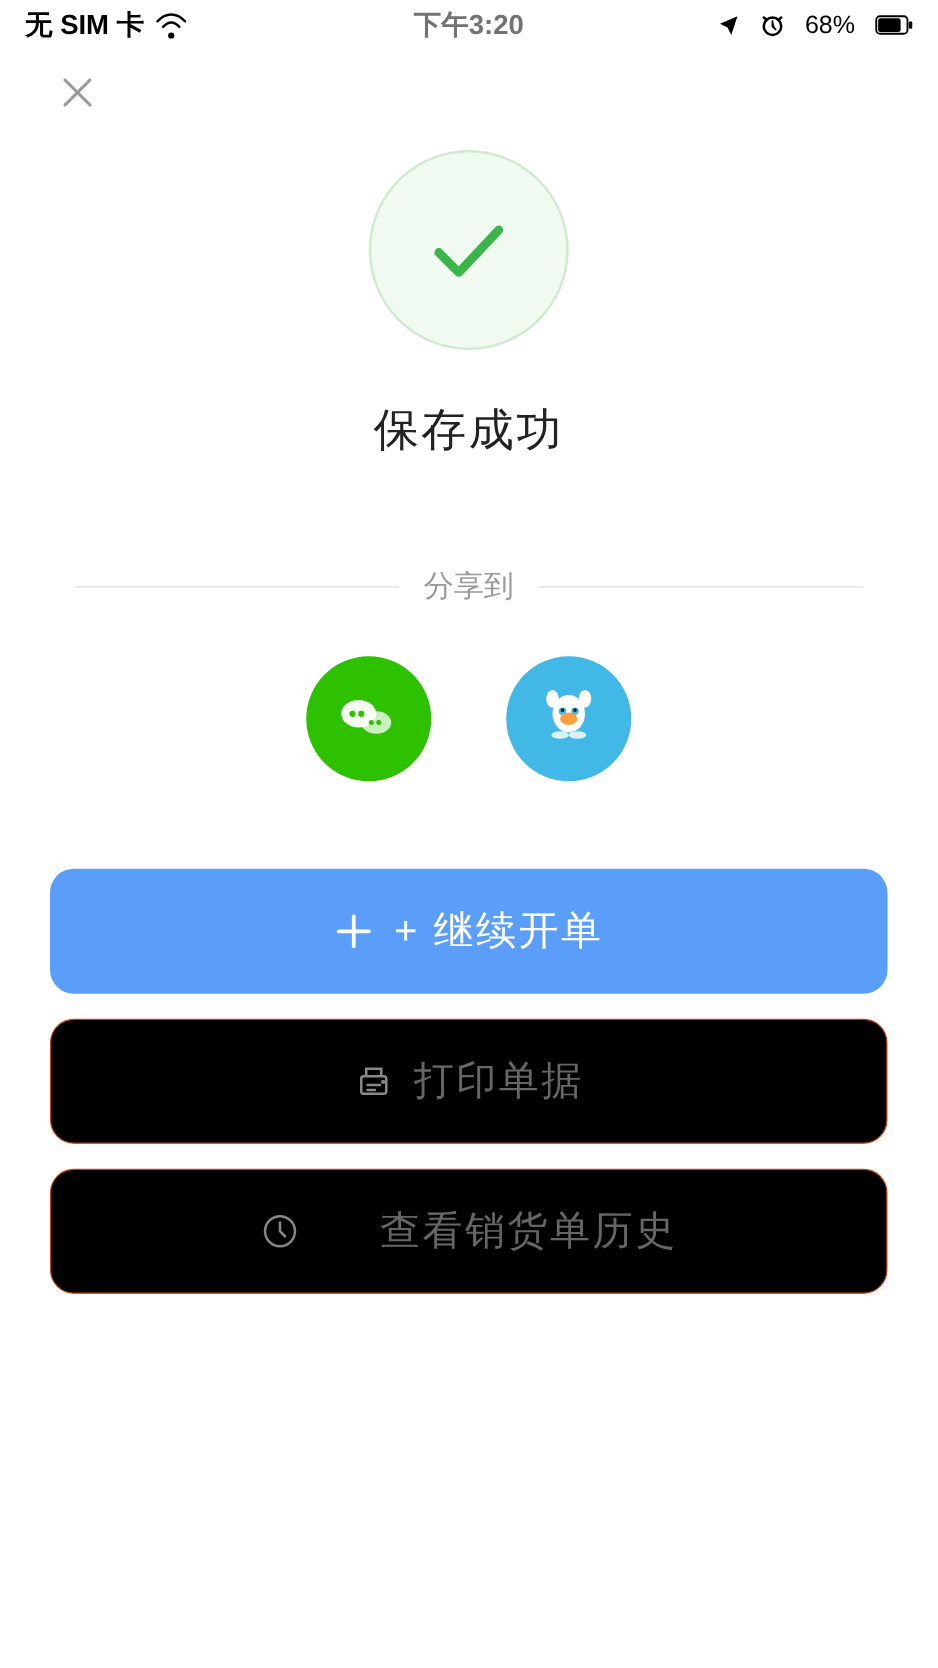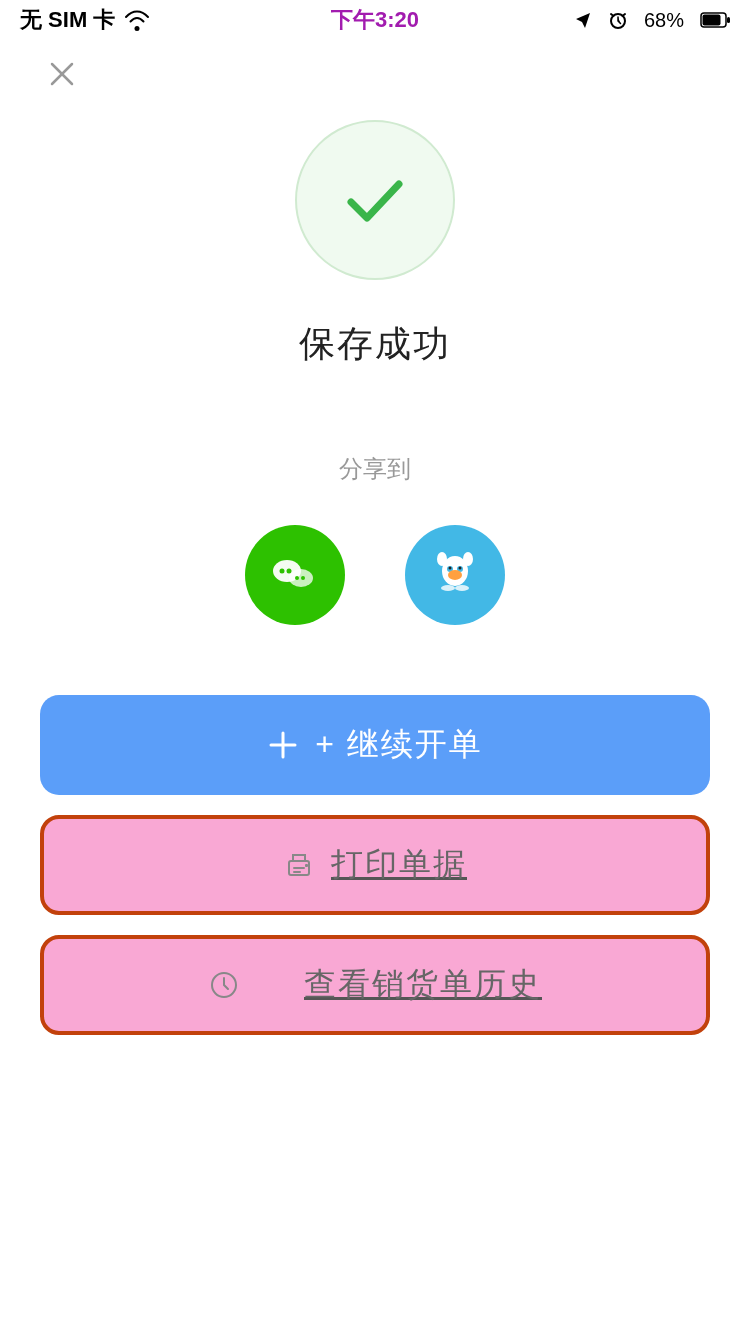--- a/index.html
+++ b/index.html
@@ -27,21 +27,21 @@
       display: flex;
       align-items: center;
       gap: 8px;
       font-size: 22px;
       color: #000;
       font-weight: 700;
     }
     .status-center {
       font-size: 22px;
       font-weight: 600;
-      color: #a21caf;
+      color: #737373;
       position: absolute;
       left: 50%;
       transform: translateX(-50%);
     }
     .status-right {
       display: flex;
       align-items: center;
       gap: 16px;
       font-size: 20px;
       color: #000;
@@ -99,21 +99,20 @@
       font-family: Liberation Serif, serif;
     }
 
     
     .share-divider {
       width: 100%;
       display: flex;
       align-items: center;
       padding: 0 60px;
       margin-bottom: 40px;
-      flex-direction: column;
     }
     .share-divider .line {
       flex: 1;
       height: 1px;
       background: #e0e0e0;
     }
     .share-divider .label {
       font-size: 24px;
       color: #999;
       padding: 0 20px;
@@ -159,24 +158,23 @@
       gap: 16px;
       font-size: 32px;
       cursor: pointer;
       border: none;
     }
     .action-btn.primary {
       background: #5b9ef9;
       color: #ffffff;
     }
     .action-btn.secondary {
-      background: #f9a8d4;
+      background: #000000;
       color: #555;
-      border: 4px solid #c2410c;
-      text-decoration: underline;
+      border: 1px solid #c2410c;
     }
     .action-btn svg {
       width: 32px;
       height: 32px;
     }
   </style>
 </head>
 <body>
 
 <div class="status-bar">

